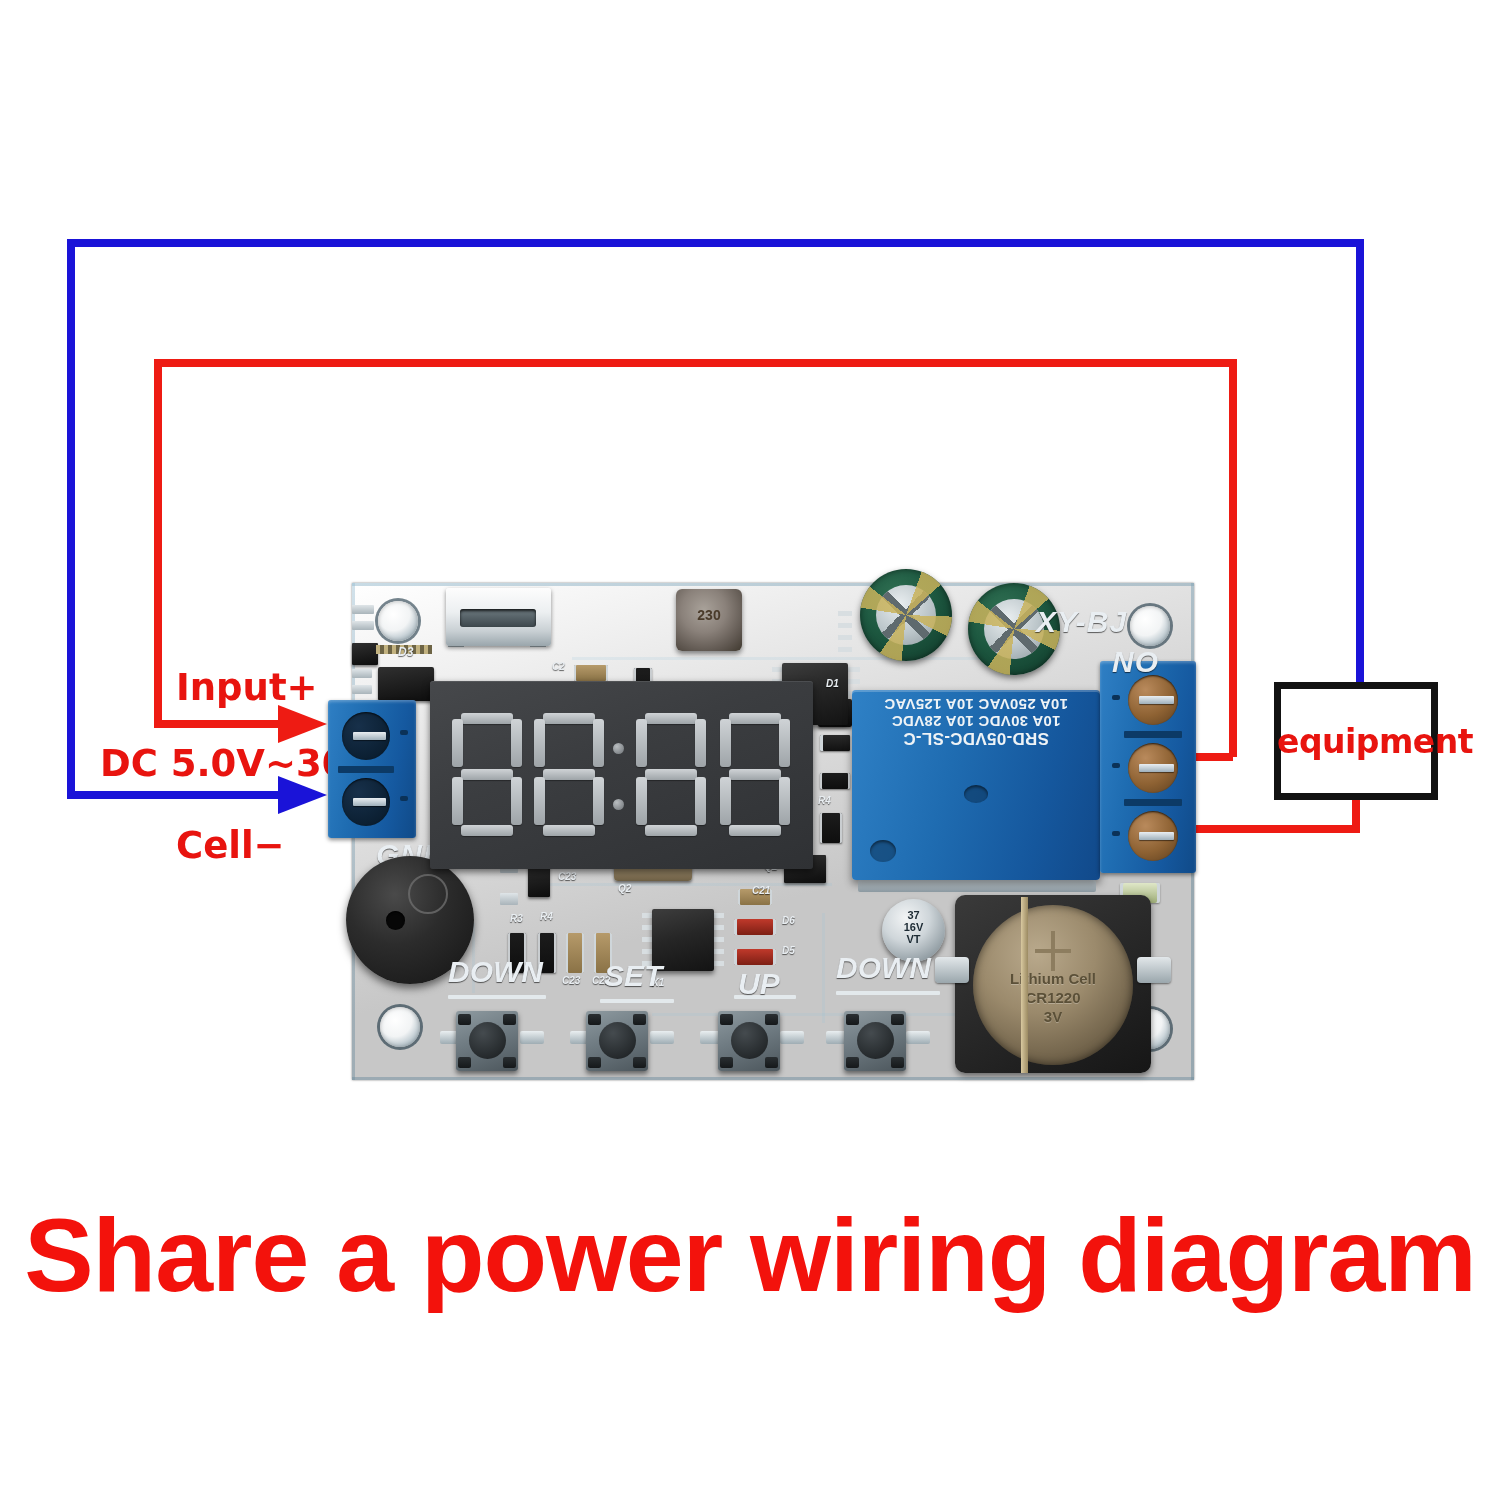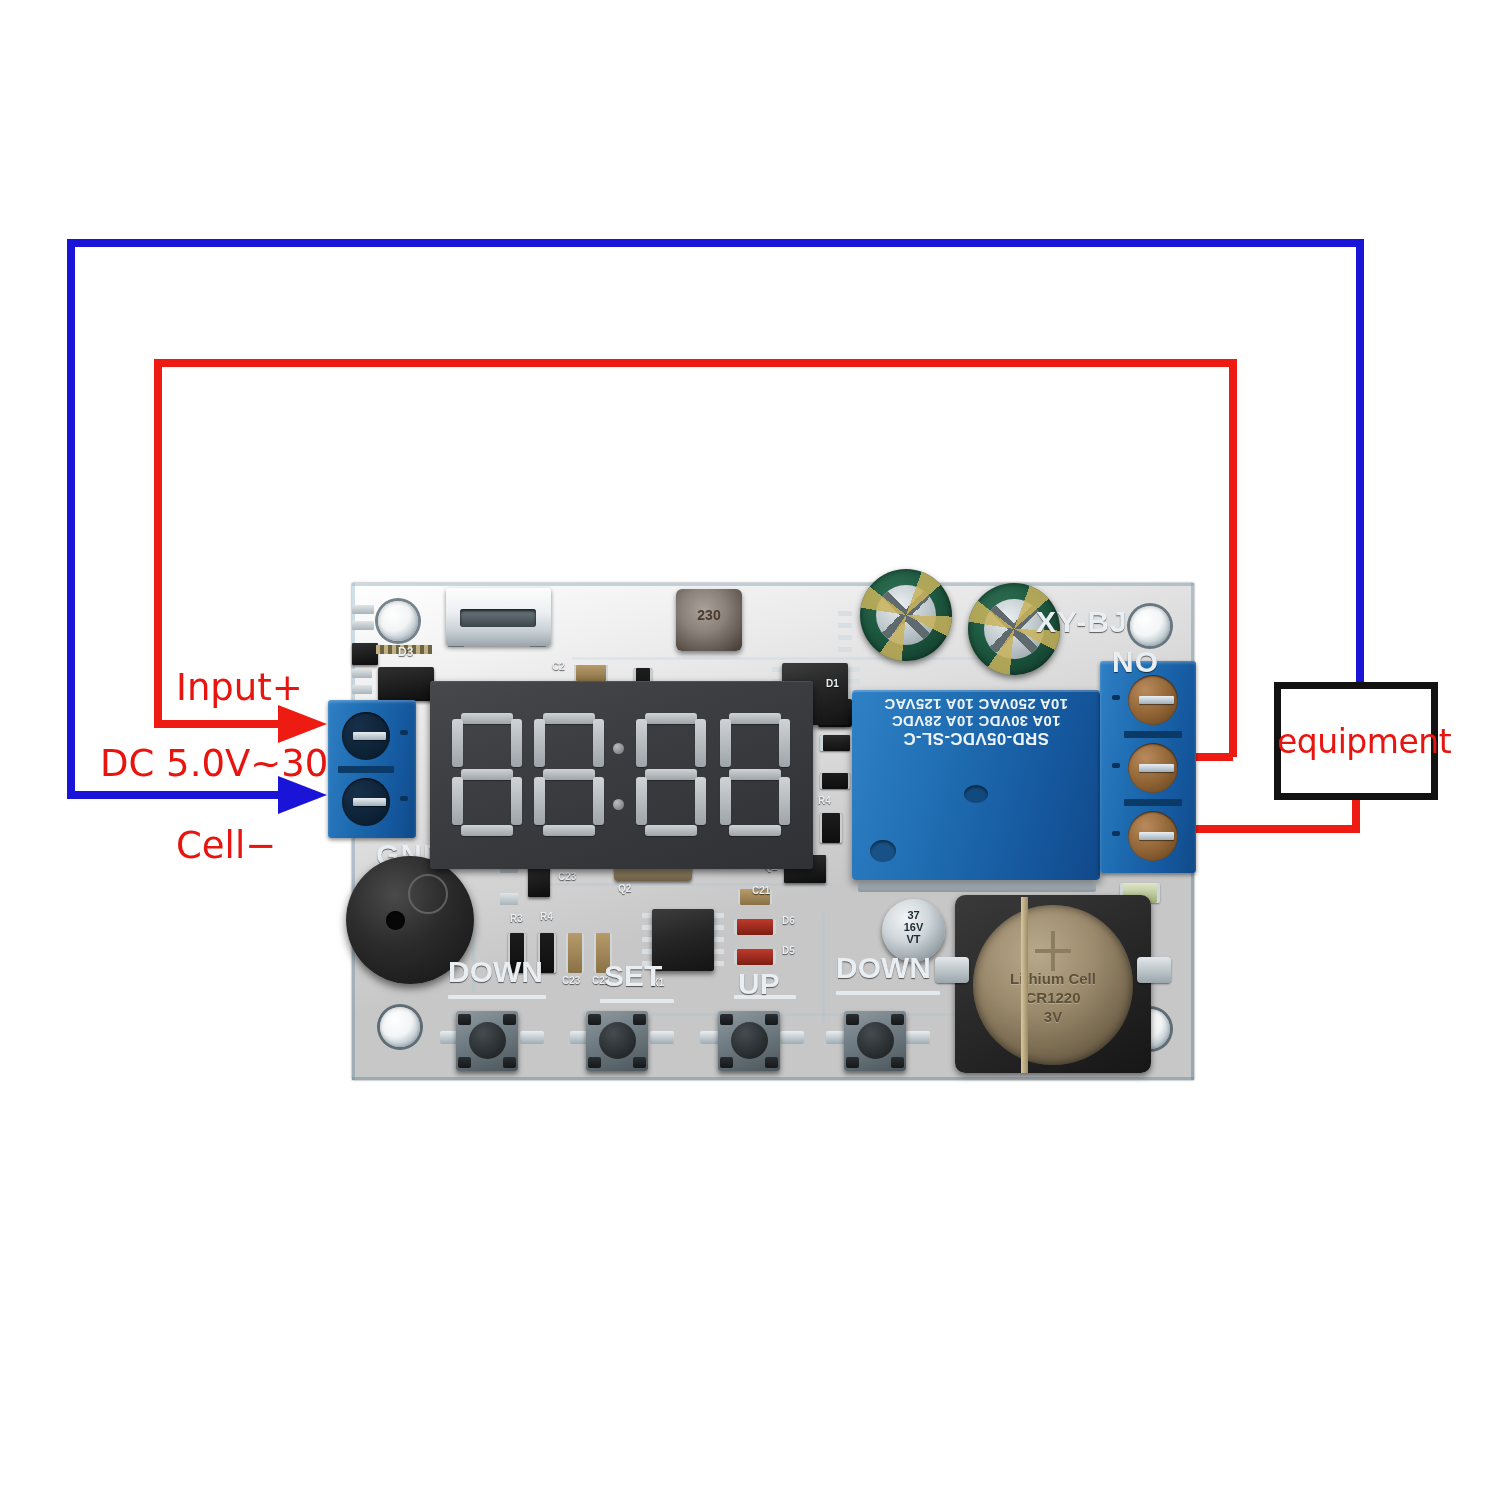--- a/index.html
+++ b/index.html
@@ -6,21 +6,21 @@
   html,body{margin:0;padding:0;background:#ffffff;}
   body{width:1500px;height:1500px;position:relative;overflow:hidden;
        font-family:"Liberation Sans",sans-serif;}
 
   #stage{position:absolute;left:0;top:0;width:1500px;height:1500px;background:#fff;}
 
   
   #wires{position:absolute;left:0;top:0;width:1500px;height:1500px;}
 
   
-  .wlabel{position:absolute;color:#e8140f;font-weight:normal;white-space:nowrap;
+  .wlabel{position:absolute;color:#e8140f;font-weight:bold;white-space:nowrap;
           font-family:"DejaVu Sans",sans-serif;}
   #lbl-input-plus{left:176px;top:666px;font-size:37px;}
   #lbl-dc-range  {left:100px;top:742px;font-size:37px;}
   #lbl-input-minus{left:176px;top:824px;font-size:37px;}
   #lbl-equipment {left:1277px;top:722px;font-size:33px;letter-spacing:-0.5px;}
 
   #caption{position:absolute;left:0;top:1196px;width:1500px;text-align:center;
            color:#f3120c;font-size:104px;font-weight:bold;letter-spacing:-1px;
            font-family:"Liberation Sans",sans-serif;}
 
@@ -37,21 +37,21 @@
          #124a6e;
        box-shadow:0 0 2px rgba(0,0,0,.5);}
   #pcb::after{content:"";position:absolute;inset:0;
        background:linear-gradient(165deg,rgba(255,255,255,.10),rgba(0,0,0,.22) 60%);
        pointer-events:none;}
   .pcb-edge{position:absolute;background:#8fb6cb;}
 
   
   .silk{position:absolute;color:#e9eef2;font-size:15px;font-weight:bold;
         font-family:"Liberation Sans",sans-serif;text-shadow:0 1px 1px rgba(0,0,0,.6);
-        white-space:nowrap;z-index:9;}
+        white-space:nowrap;z-index:9;font-style:italic;}
   .silk.sm{font-size:12px;}
   .silk.xs{font-size:10px;}
   .silk.big{font-size:30px;letter-spacing:1px;}
   .silk.btn{font-size:30px;}
 
   
   .hole{position:absolute;border-radius:50%;
         background:radial-gradient(circle at 38% 33%,#ffffff 0%,#f2f4f5 45%,#b9c6cd 72%,#7e9aa8 100%);
         box-shadow:0 0 0 3px rgba(6,32,50,.55), inset 0 0 4px rgba(0,0,0,.25);z-index:6;}
 
@@ -483,14 +483,15 @@
     <div class="tact" style="left:492px;top:428px;">
       <div class="pin tl"></div>
         <div class="pin tr"></div>
         <div class="pin bl"></div>
         <div class="pin br"></div>
       <div class="tact-cap"></div>
     </div>
 
   </div>
 
+  <div id="caption">Share a power wiring diagram</div>
 
 </div>
 
 </body></html>

